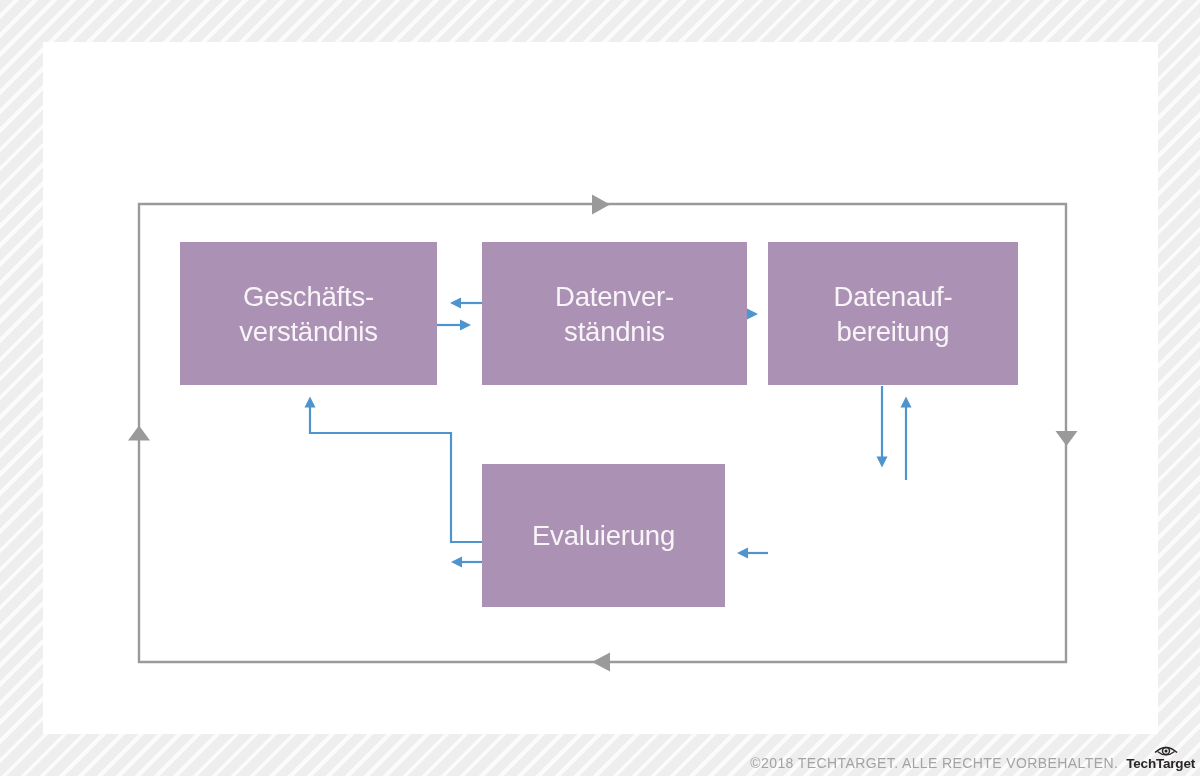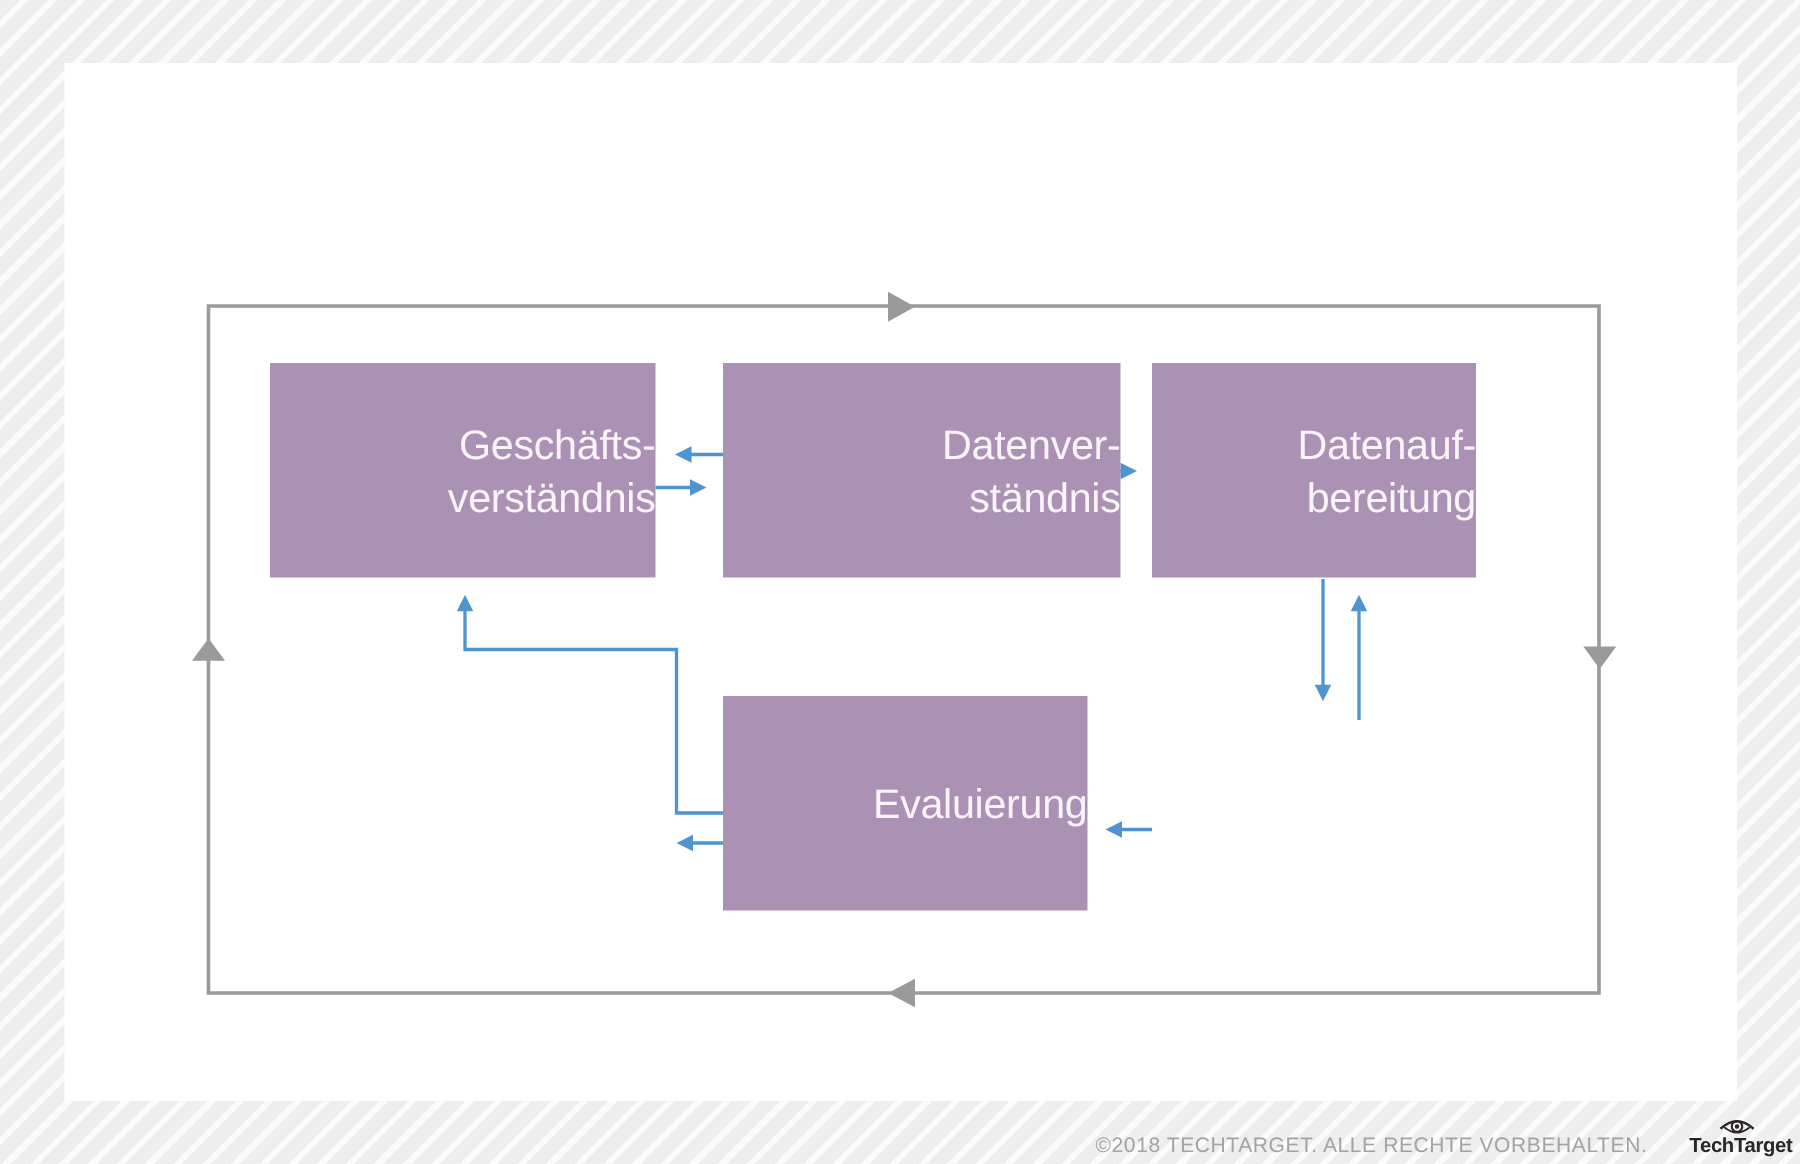--- a/index.html
+++ b/index.html
@@ -5,27 +5,27 @@
   html,body{margin:0;padding:0;}
   body{font-family:"Liberation Sans", sans-serif;}
   .page{position:relative;width:1200px;height:776px;overflow:hidden;
         background:repeating-linear-gradient(135deg,#eeeeee 0px,#eeeeee 9.5px,#fbfbfb 9.5px,#fbfbfb 13.5px);}
   .card{position:absolute;left:43px;top:42px;width:1115px;height:692px;background:#ffffff;}
   .title-wrap{position:absolute;left:0;top:82px;width:1200px;text-align:center;}
   .title{display:inline-block;font-weight:bold;font-size:73px;line-height:74px;color:#3b3a3c;
          letter-spacing:-1px;transform:scaleX(0.88);transform-origin:50% 50%;white-space:nowrap;}
   .overlay{position:absolute;left:0;top:0;width:1200px;height:776px;}
   .pbox{position:absolute;background:#ab92b4;color:#f8f4f8;display:flex;flex-direction:column;
-        align-items:flex-end;justify-content:center;text-align:center;
+        align-items:center;justify-content:center;text-align:center;
         font-size:27.5px;line-height:35px;letter-spacing:-0.2px;}
   .pbox span{display:block;}
   .footer{position:absolute;right:5px;bottom:5px;display:flex;align-items:flex-end;gap:8px;}
   .copyright{font-size:14px;color:#a3a3a3;letter-spacing:0.4px;margin-bottom:0;white-space:nowrap;}
   .brand{position:relative;padding-top:12px;}
-  .brand-text{font-size:13.5px;font-weight:bold;color:#2a2628;letter-spacing:-0.2px;line-height:15px;margin-left:20px;}
+  .brand-text{font-size:13.5px;font-weight:bold;color:#2a2628;letter-spacing:-0.2px;line-height:15px;}
   .eye{position:absolute;top:-1px;left:58%;transform:translateX(-50%);}
 </style>
 </head>
 <body>
 
 <div class="page">
   <div class="card"></div>
 
 
   <svg class="overlay" width="1200" height="776" viewBox="0 0 1200 776" xmlns="http://www.w3.org/2000/svg">
@@ -63,21 +63,21 @@
   </svg>
 
   <div class="pbox" style="left:180px;top:242px;width:257px;height:143px">
     <span>Geschäfts-</span>
     <span>verständnis</span>
   </div>
   <div class="pbox" style="left:482px;top:242px;width:265px;height:143px">
     <span>Datenver-</span>
     <span>ständnis</span>
   </div>
-  <div class="pbox" style="left:768px;top:242px;width:216px;height:143px">
+  <div class="pbox" style="left:768px;top:242px;width:250px;height:143px">
     <span>Datenauf-</span>
     <span>bereitung</span>
   </div>
   <div class="pbox" style="left:482px;top:464px;width:243px;height:143px">
     <span>Evaluierung</span>
   </div>
 
   <div class="footer">
     <div class="copyright">©2018 TECHTARGET. ALLE RECHTE VORBEHALTEN.</div>
     <div class="brand">

